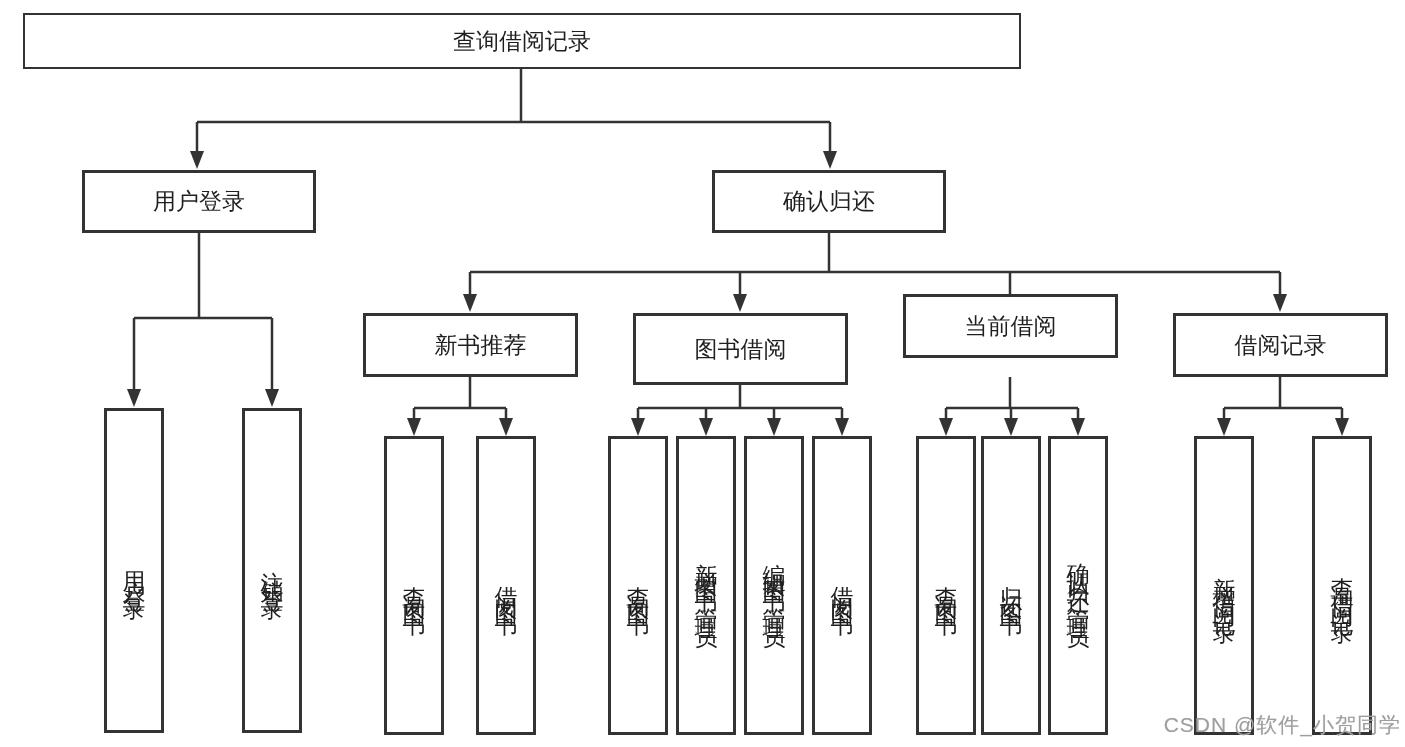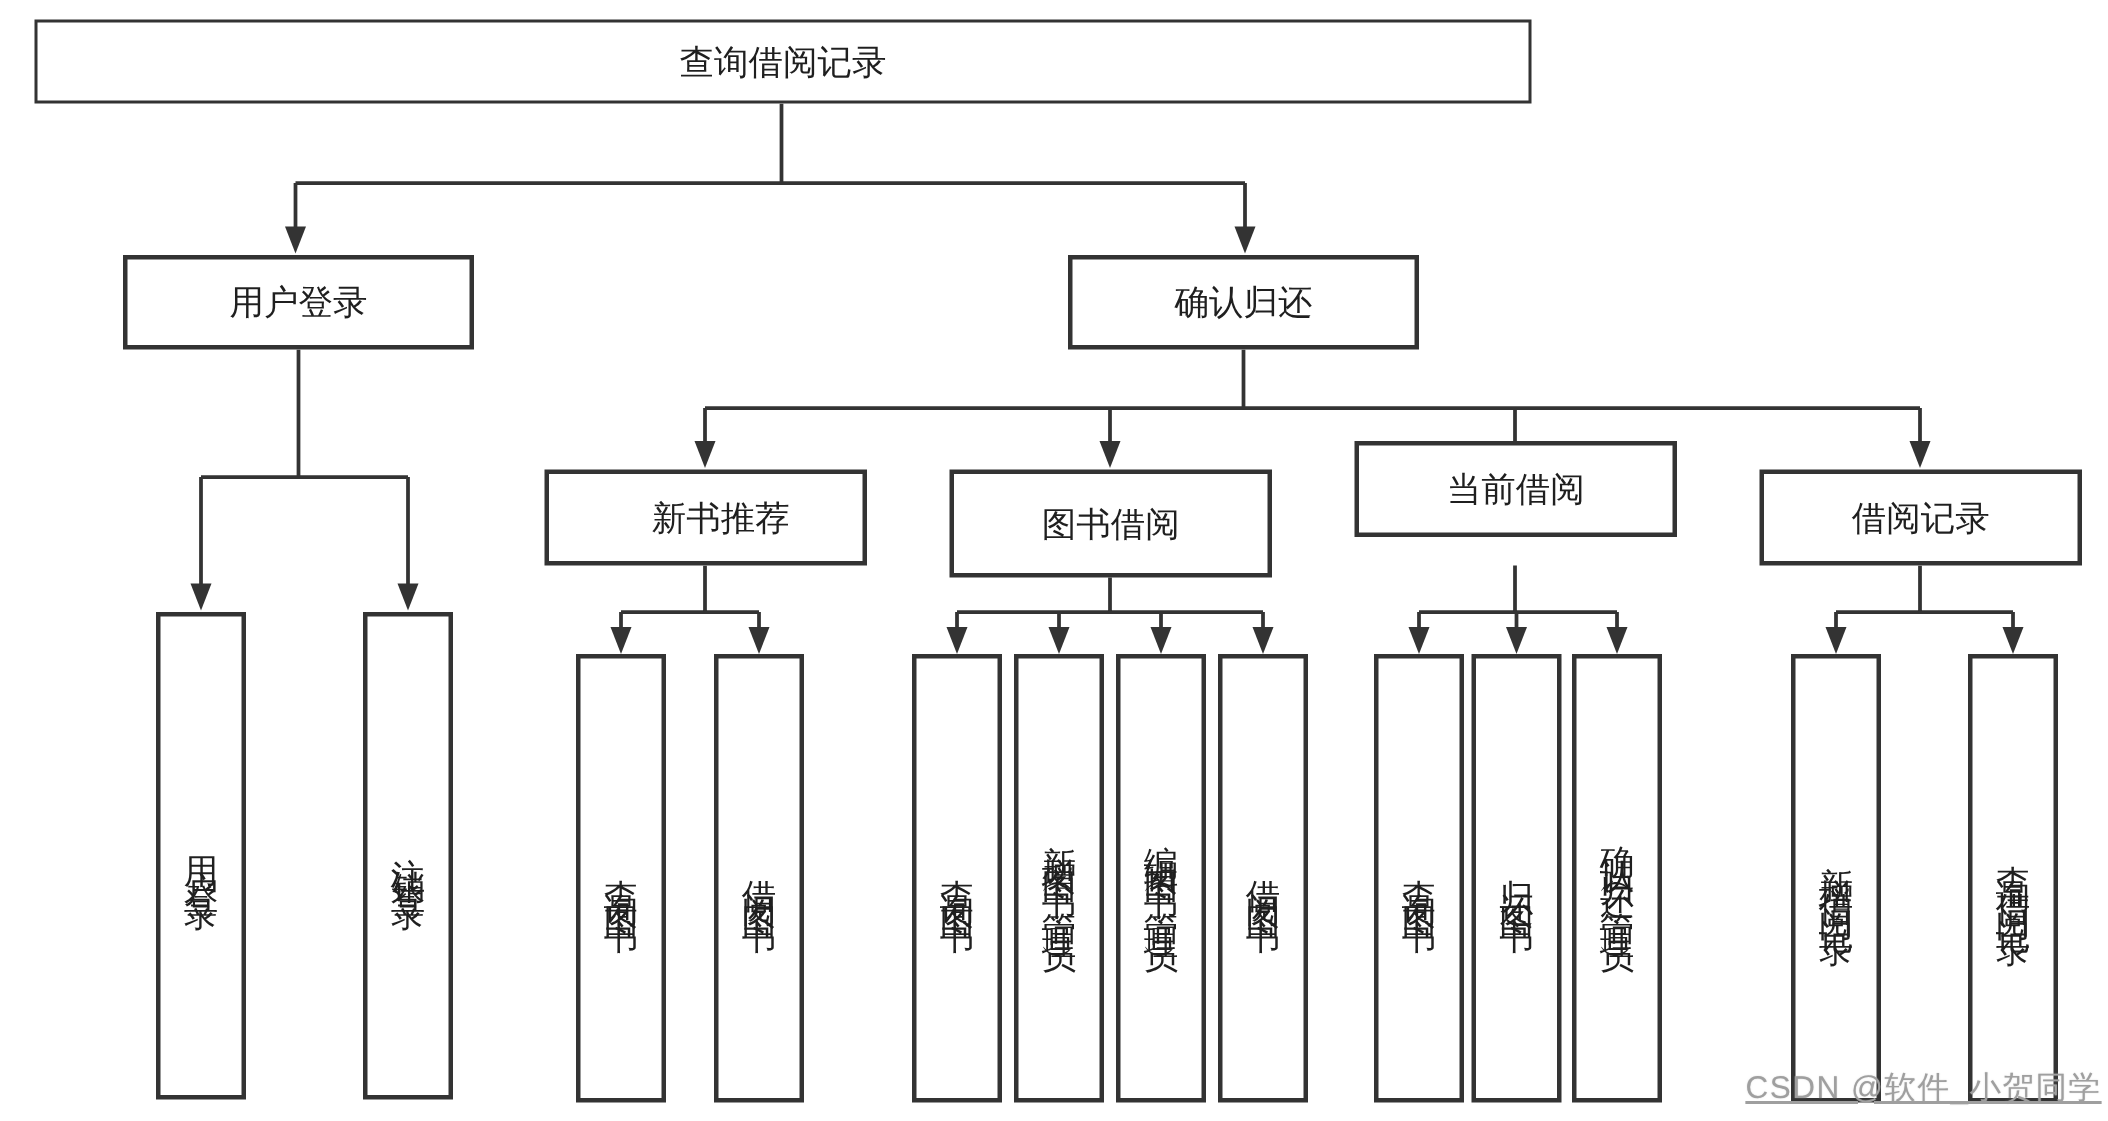--- a/index.html
+++ b/index.html
@@ -31,21 +31,20 @@
     white-space:nowrap;
   }
   .watermark{
     position:absolute;
     top:711px;right:4px;
     font-size:21px;
     color:#9f9f9f;
     letter-spacing:1px;
     z-index:5;
     text-shadow:0 0 1px rgba(180,180,180,.6);
-    text-decoration:underline;
   }
 </style>
 </head>
 <body>
 
 <div id="canvas">
 
   <svg id="connectors" viewBox="0 0 1405 747" xmlns="http://www.w3.org/2000/svg">
     <g stroke="#333333" stroke-width="2.5" fill="none">
 

